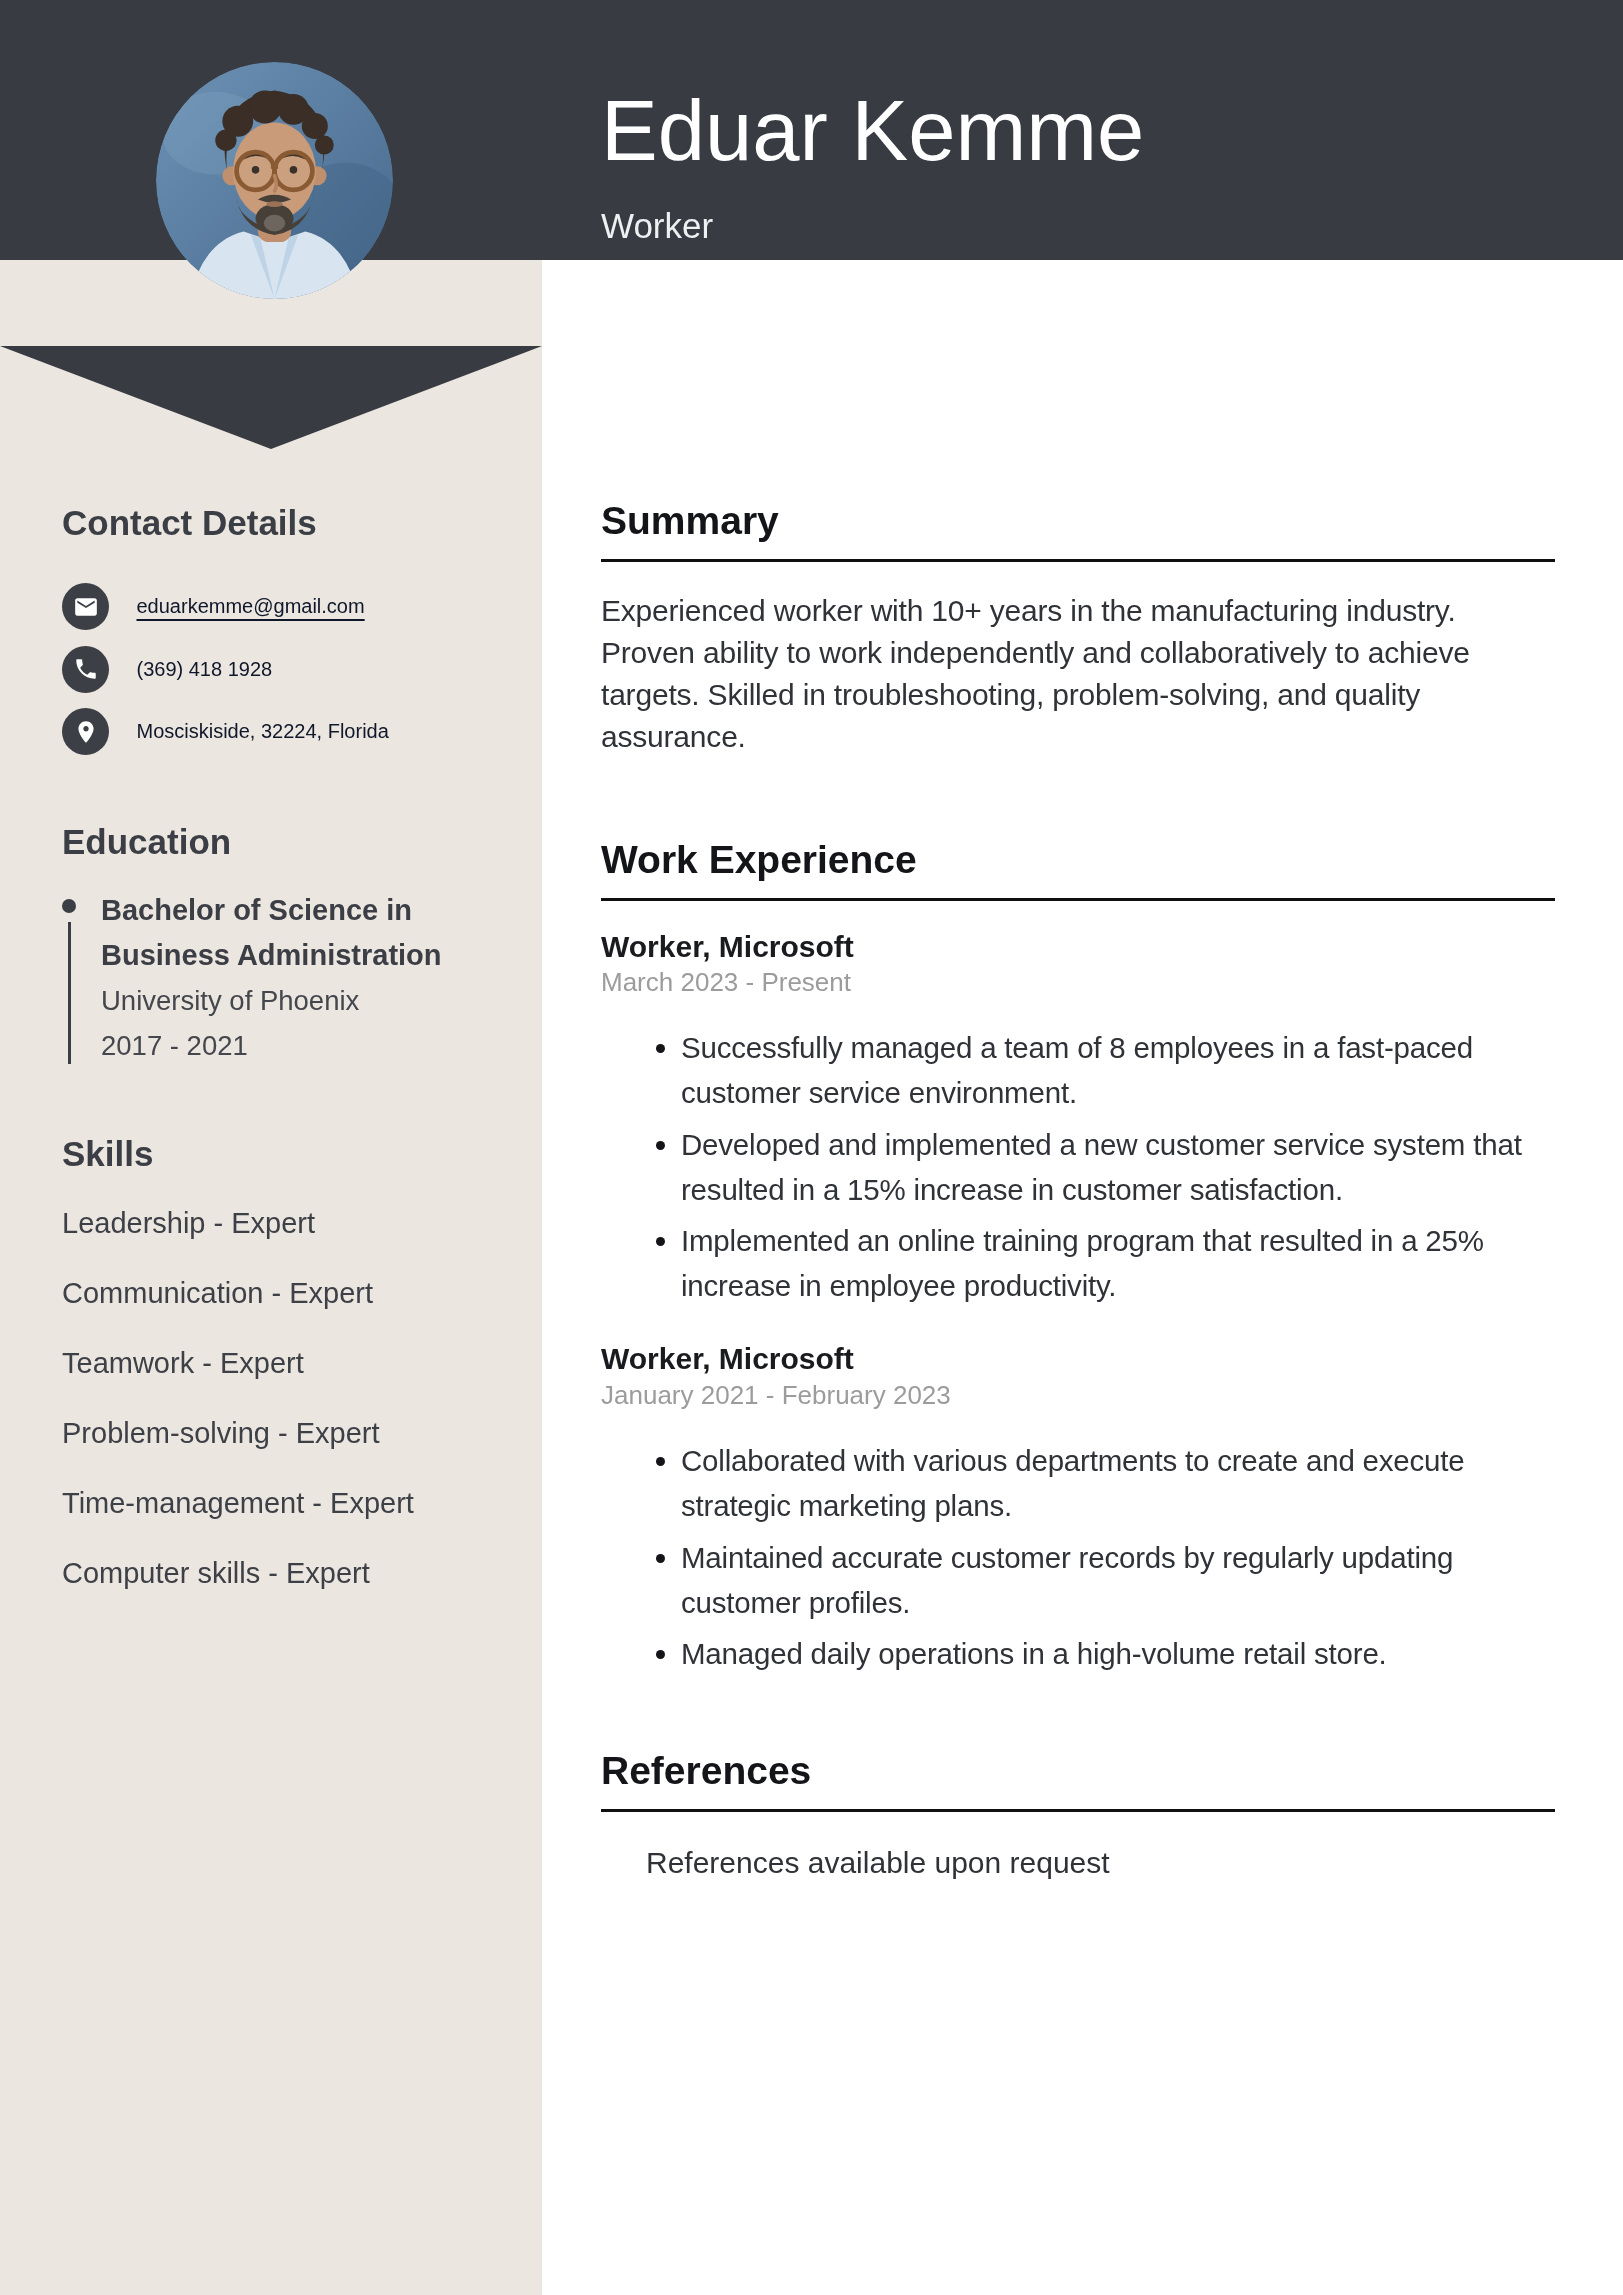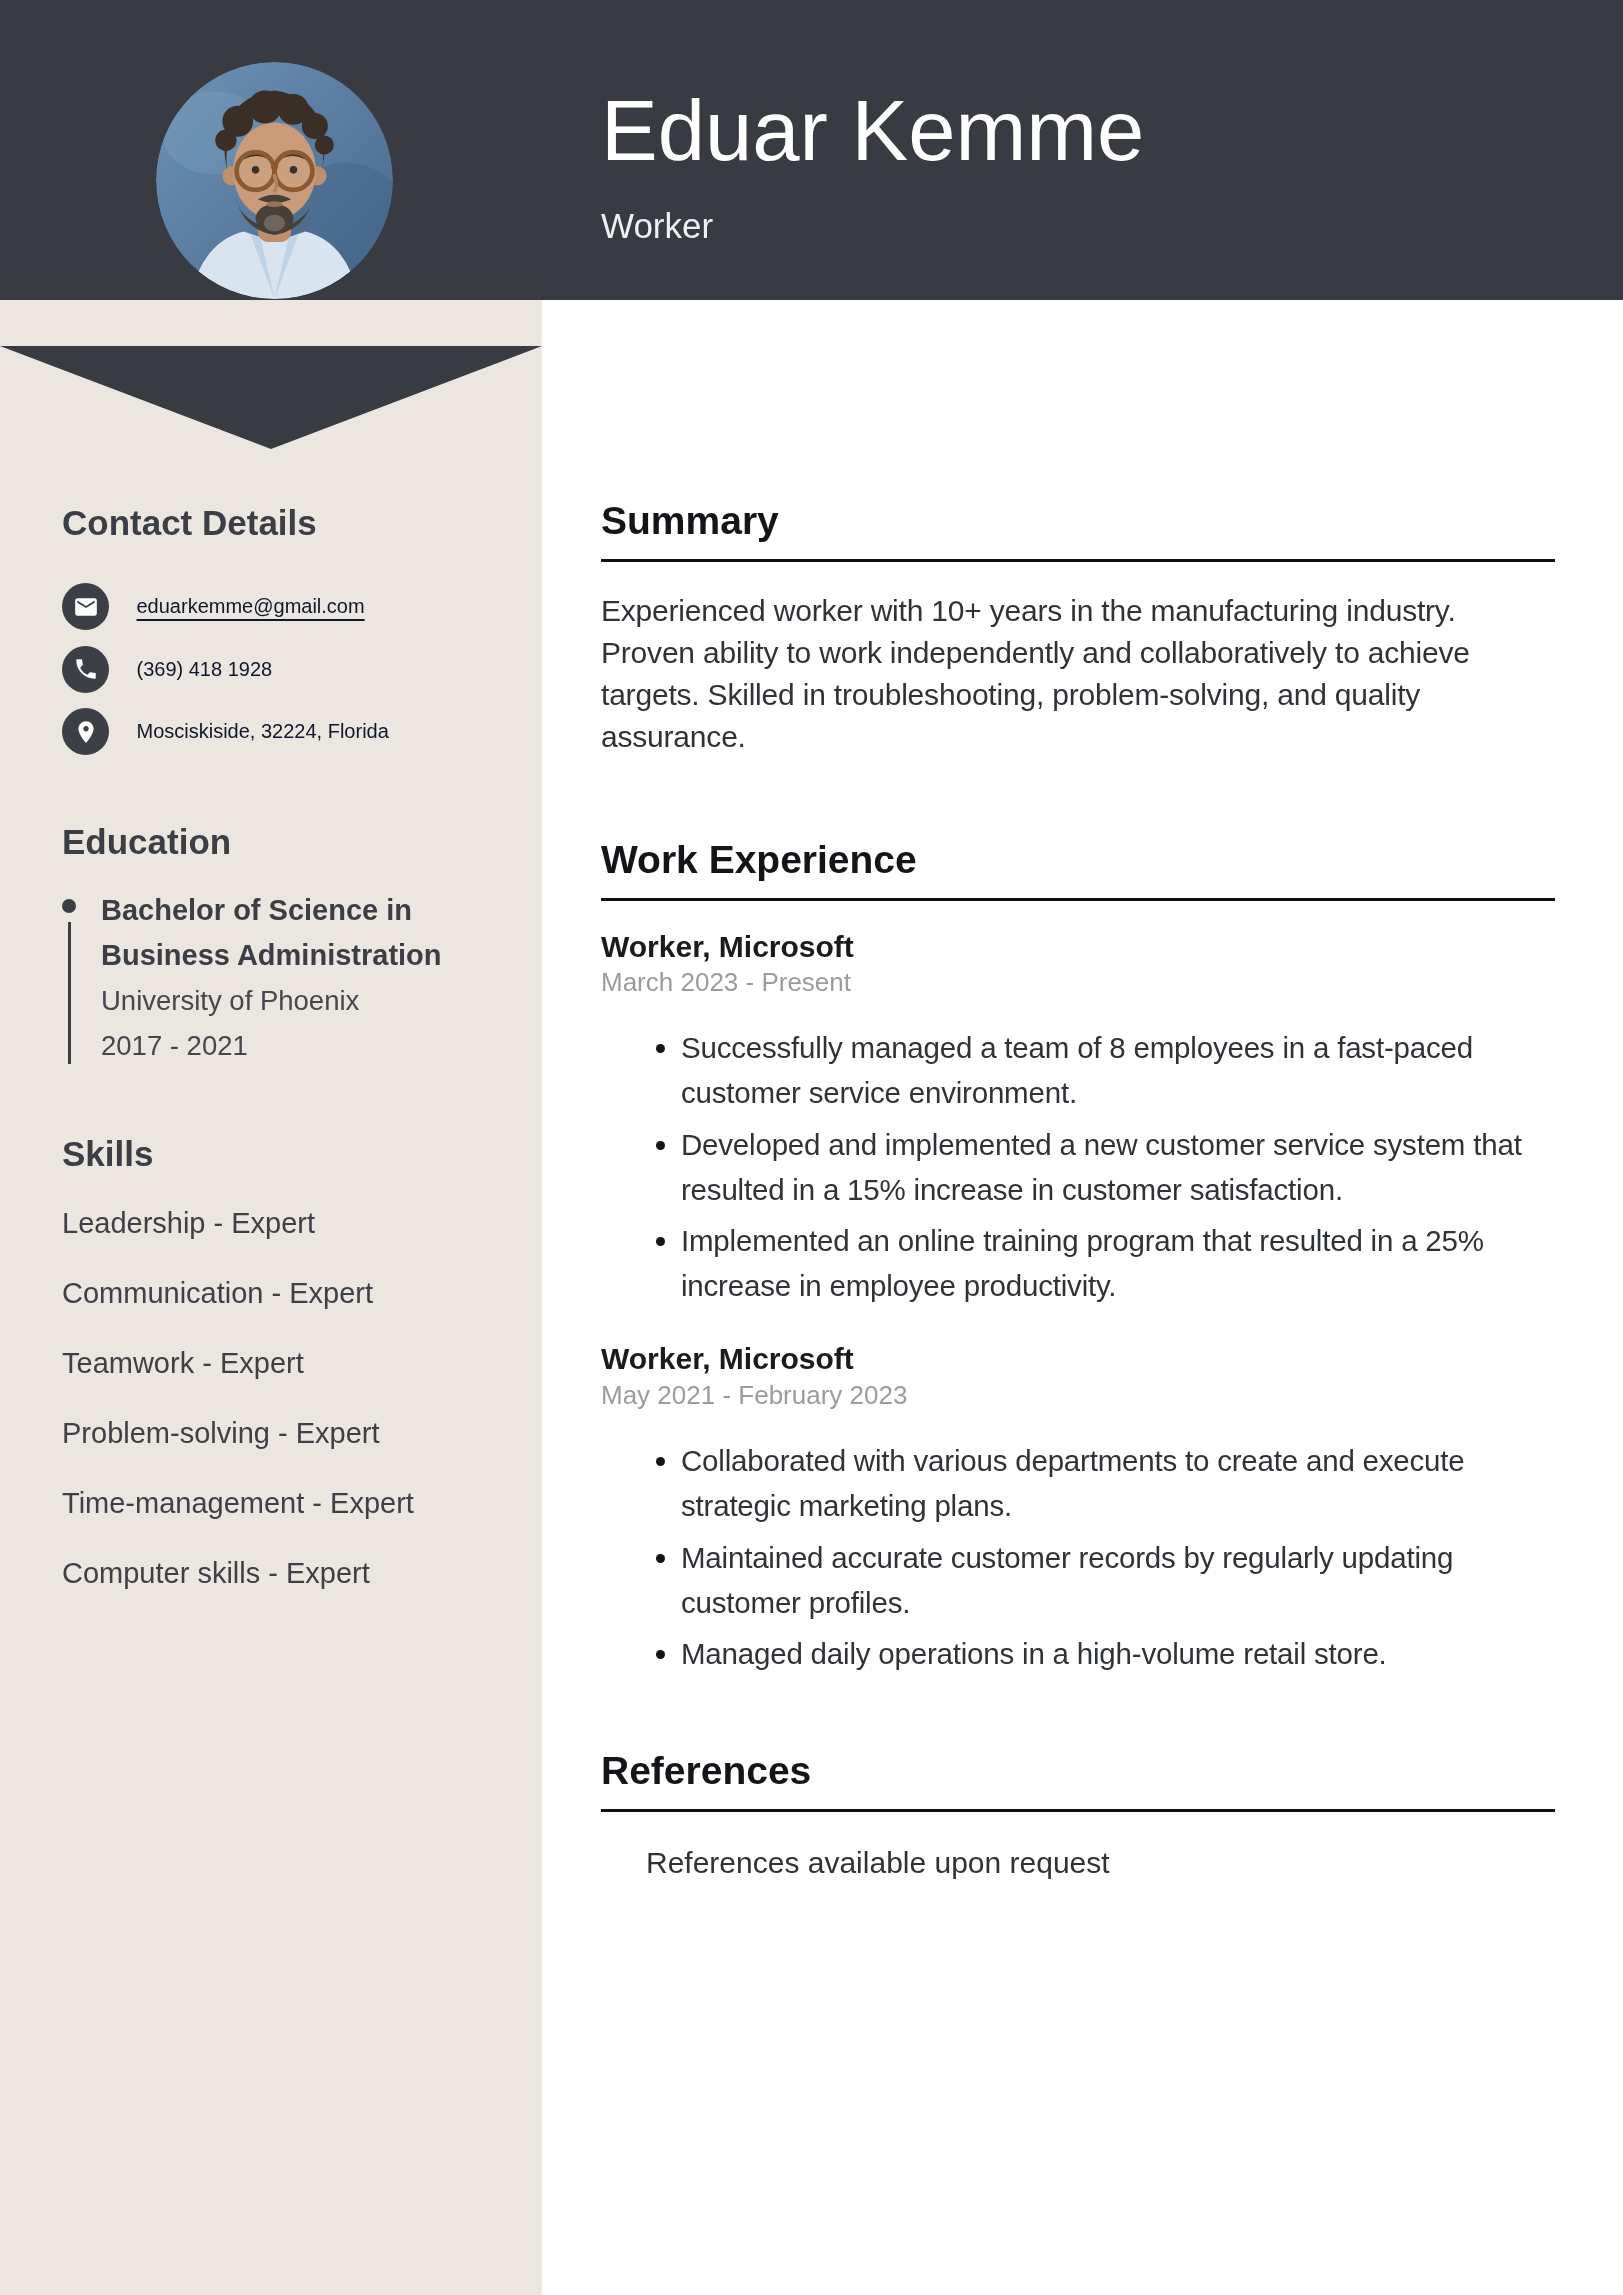--- a/index.html
+++ b/index.html
@@ -19,21 +19,21 @@
     position: absolute;
     left: 0; top: 0;
     width: 542px; height: 2295px;
     background: #ece6e0;
   }
 
   
   .header {
     position: absolute;
     left: 0; top: 0;
-    width: 1623px; height: 300px;
+    width: 1623px; height: 260px;
     background: #383b42;
   }
   .chevron {
     position: absolute;
     left: 0; top: 346px;
     display: block;
   }
   .header-text {
     position: absolute;
     left: 601px; top: 84px;
@@ -351,21 +351,21 @@
         <div class="job-period">March 2023 - Present</div>
         <ul class="job-bullets">
           <li>Successfully managed a team of 8 employees in a fast-paced customer service environment.</li>
           <li>Developed and implemented a new customer service system that resulted in a 15% increase in customer satisfaction.</li>
           <li>Implemented an online training program that resulted in a 25% increase in employee productivity.</li>
         </ul>
       </article>
 
       <article>
         <h3 class="job-title second">Worker, Microsoft</h3>
-        <div class="job-period">May 2021 - February 2023</div>
+        <div class="job-period">January 2021 - February 2023</div>
         <ul class="job-bullets">
           <li>Collaborated with various departments to create and execute strategic marketing plans.</li>
           <li>Maintained accurate customer records by regularly updating customer profiles.</li>
           <li>Managed daily operations in a high-volume retail store.</li>
         </ul>
       </article>
     </section>
 
     <section>
       <h2 class="refs-heading">References</h2>

